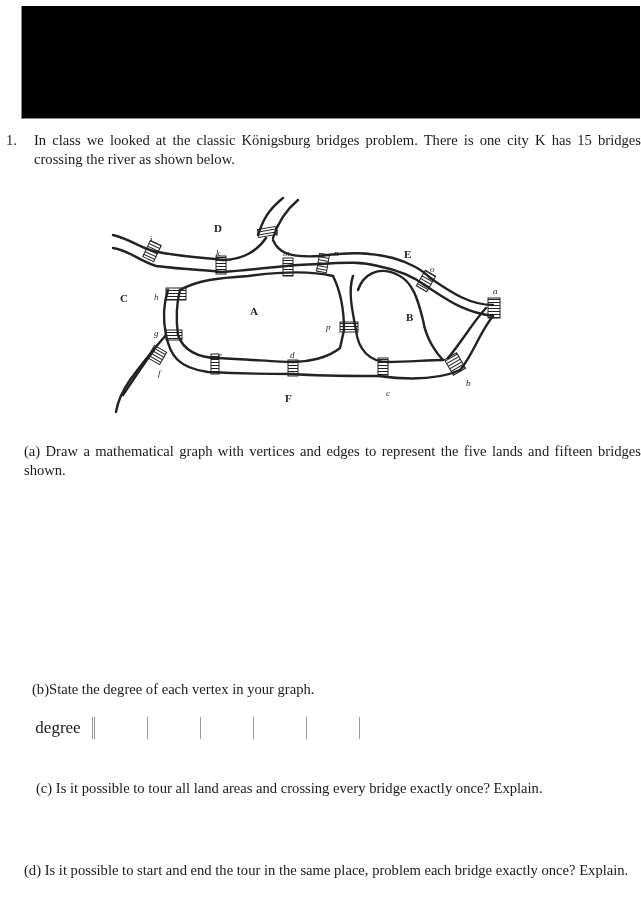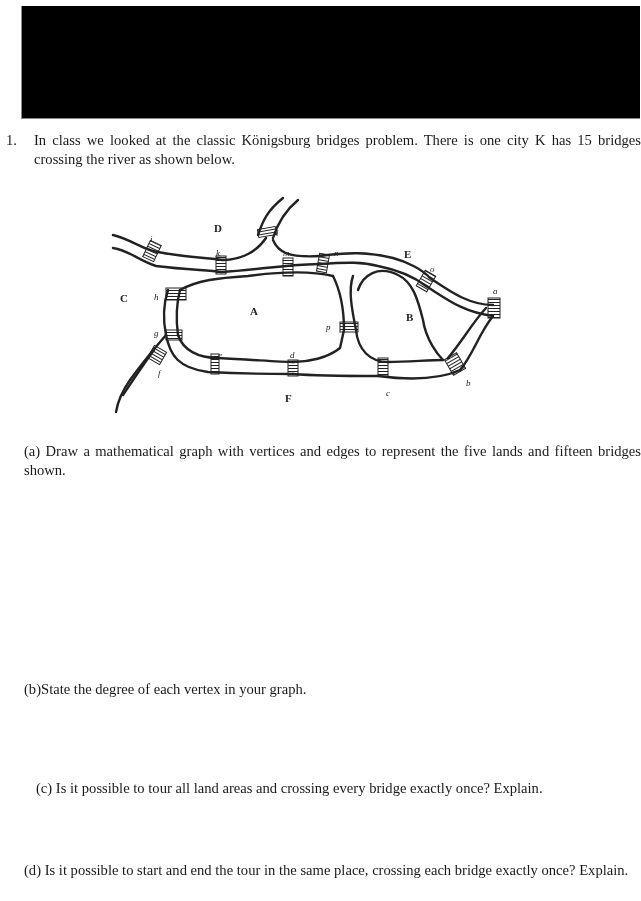--- a/index.html
+++ b/index.html
@@ -4,21 +4,21 @@
 <style>
   html, body { margin:0; padding:0; background:#ffffff; }
   body { width:641px; height:901px; position:relative; overflow:hidden;
          font-family:"DejaVu Serif","Liberation Serif",serif; color:#1a1a1a; }
   .redaction { position:absolute; left:21px; top:6px; width:618px; height:112px; background:#000; border-bottom:1px solid #888; border-left:1px solid #888; }
   .txt { position:absolute; font-family:"Liberation Serif","DejaVu Serif",serif; font-size:14.6px; line-height:19px; }
   .q1 { left:6px; top:131px; width:635px; }
   .q1 .num { position:absolute; left:0; top:0; }
   .q1 .body { margin-left:28px; text-align:justify; }
   .qa { left:24px; top:442px; width:617px; text-align:justify; }
-  .qb { left:24px; top:680px; width:600px; }
+  .qb { left:32px; top:680px; width:600px; }
   .qc { left:36px; top:779px; width:617px; }
   .qd { left:24px; top:861px; width:617px; text-align:justify; }
   .diagram { position:absolute; left:108px; top:190px; width:420px; height:225px; }
   table.deg { position:absolute; left:24px; top:717px; border-collapse:collapse;
               font-family:"Liberation Serif","DejaVu Serif",serif; font-size:17px; }
   table.deg td { height:22px; padding:0; text-align:center; border-left:1px solid #9a9a9a; }
   table.deg td.lbl { width:68px; border-left:none; border-right:3px double #9a9a9a; }
   table.deg td.v { width:52px; }
   table.deg tr.r1 td { border-bottom:1px solid #9a9a9a; }
 </style>
@@ -130,18 +130,27 @@
     </g>
   </g>
 </svg>
 
 <div class="txt qa">(a) Draw a mathematical graph with vertices and edges to represent the five lands and fifteen bridges shown.</div>
 
 <div class="txt qb">(b)State the degree of each vertex in your graph.</div>
 
 <table class="deg">
   <tbody>
+  <tr>
+    <td class="lbl">degree</td>
+    <td class="v"></td>
+    <td class="v"></td>
+    <td class="v"></td>
+    <td class="v"></td>
+    <td class="v"></td>
+    <td class="v"></td>
+  </tr>
 </tbody>
   </table>
 
 <div class="txt qc">(c) Is it possible to tour all land areas and crossing every bridge exactly once? Explain.</div>
 
-<div class="txt qd">(d) Is it possible to start and end the tour in the same place, crossing each bridge exactly once? Explain.</div>
+<div class="txt qd">(d) Is it possible to start and end the tour in the same place, problem each bridge exactly once? Explain.</div>
 
 </body></html>

